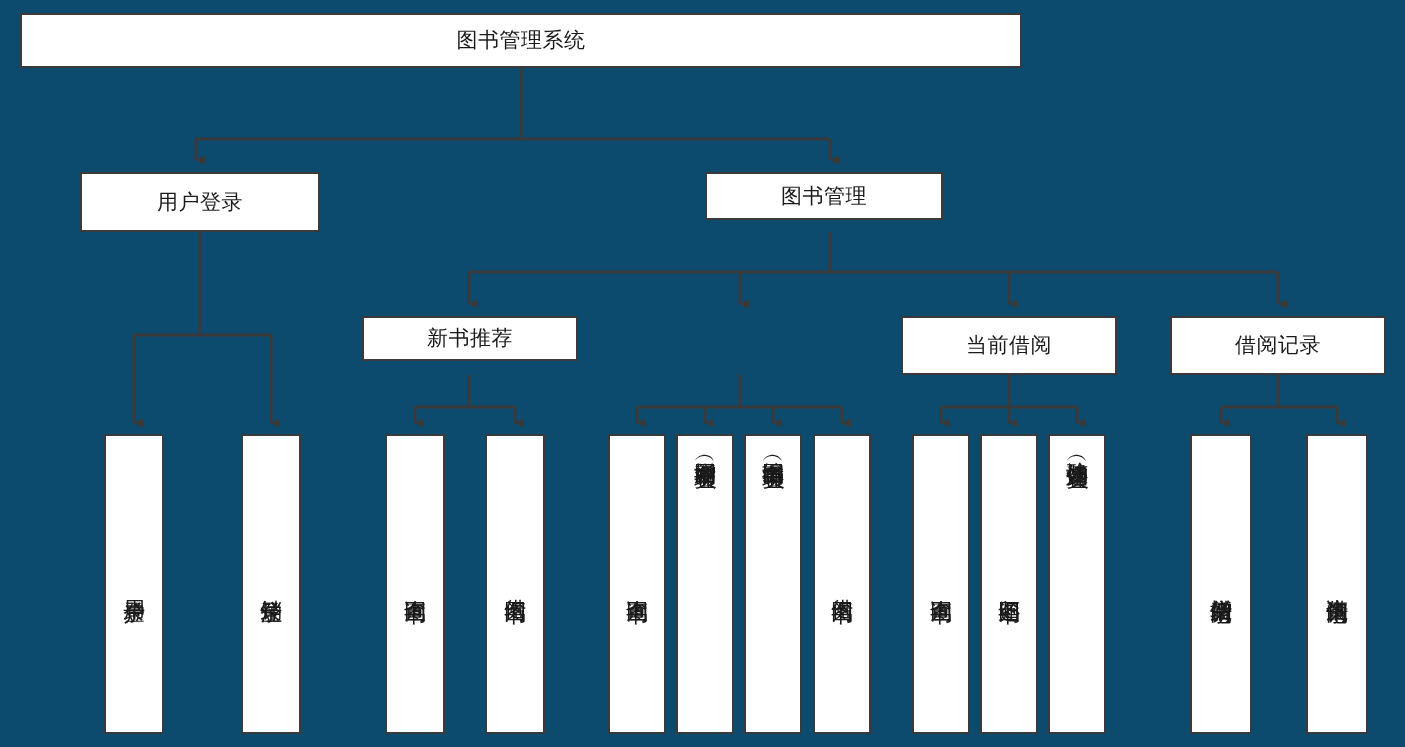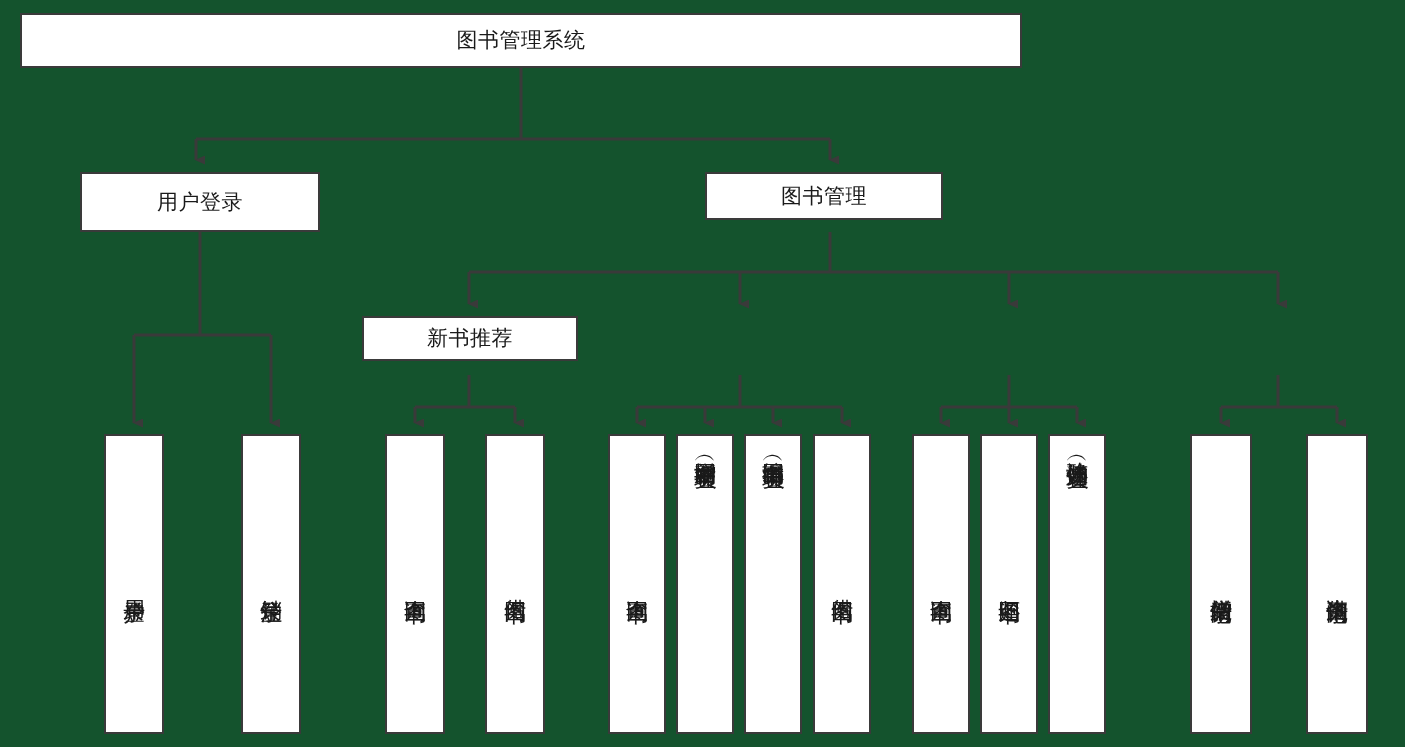--- a/index.html
+++ b/index.html
@@ -11,21 +11,21 @@
     width: 1405px;
     height: 747px;
     font-family: "DejaVu Sans", "Liberation Sans", sans-serif;
     color: #1a1a1a;
     overflow: hidden;
   }
   #canvas {
     position: relative;
     width: 1405px;
     height: 747px;
-    background: #14532d;
+    background: #0c4a6e;
   }
   svg#wires {
     position: absolute;
     left: 0;
     top: 0;
     width: 1405px;
     height: 747px;
     pointer-events: none;
   }
   .node {
@@ -137,20 +137,26 @@
   <div class="node" style="left:80px; top:172px; width:240px; height:60px;">
     <span class="node-label">用户登录</span>
   </div>
   <div class="node" style="left:705px; top:172px; width:238px; height:48px;">
     <span class="node-label">图书管理</span>
   </div>
 
   <div class="node" style="left:362px; top:316px; width:216px; height:45px;">
     <span class="node-label">新书推荐</span>
   </div>
+  <div class="node" style="left:901px; top:316px; width:216px; height:59px;">
+    <span class="node-label">当前借阅</span>
+  </div>
+  <div class="node" style="left:1170px; top:316px; width:216px; height:59px;">
+    <span class="node-label">借阅记录</span>
+  </div>
 
   <div class="node leaf centered" style="left:104px; top:434px; width:60px; height:300px;">
     <span class="leaf-label">用户登录</span>
   </div>
   <div class="node leaf centered" style="left:241px; top:434px; width:60px; height:300px;">
     <span class="leaf-label">注销登录</span>
   </div>
 
   <div class="node leaf centered" style="left:385px; top:434px; width:60px; height:300px;">
     <span class="leaf-label">查询图书</span>

